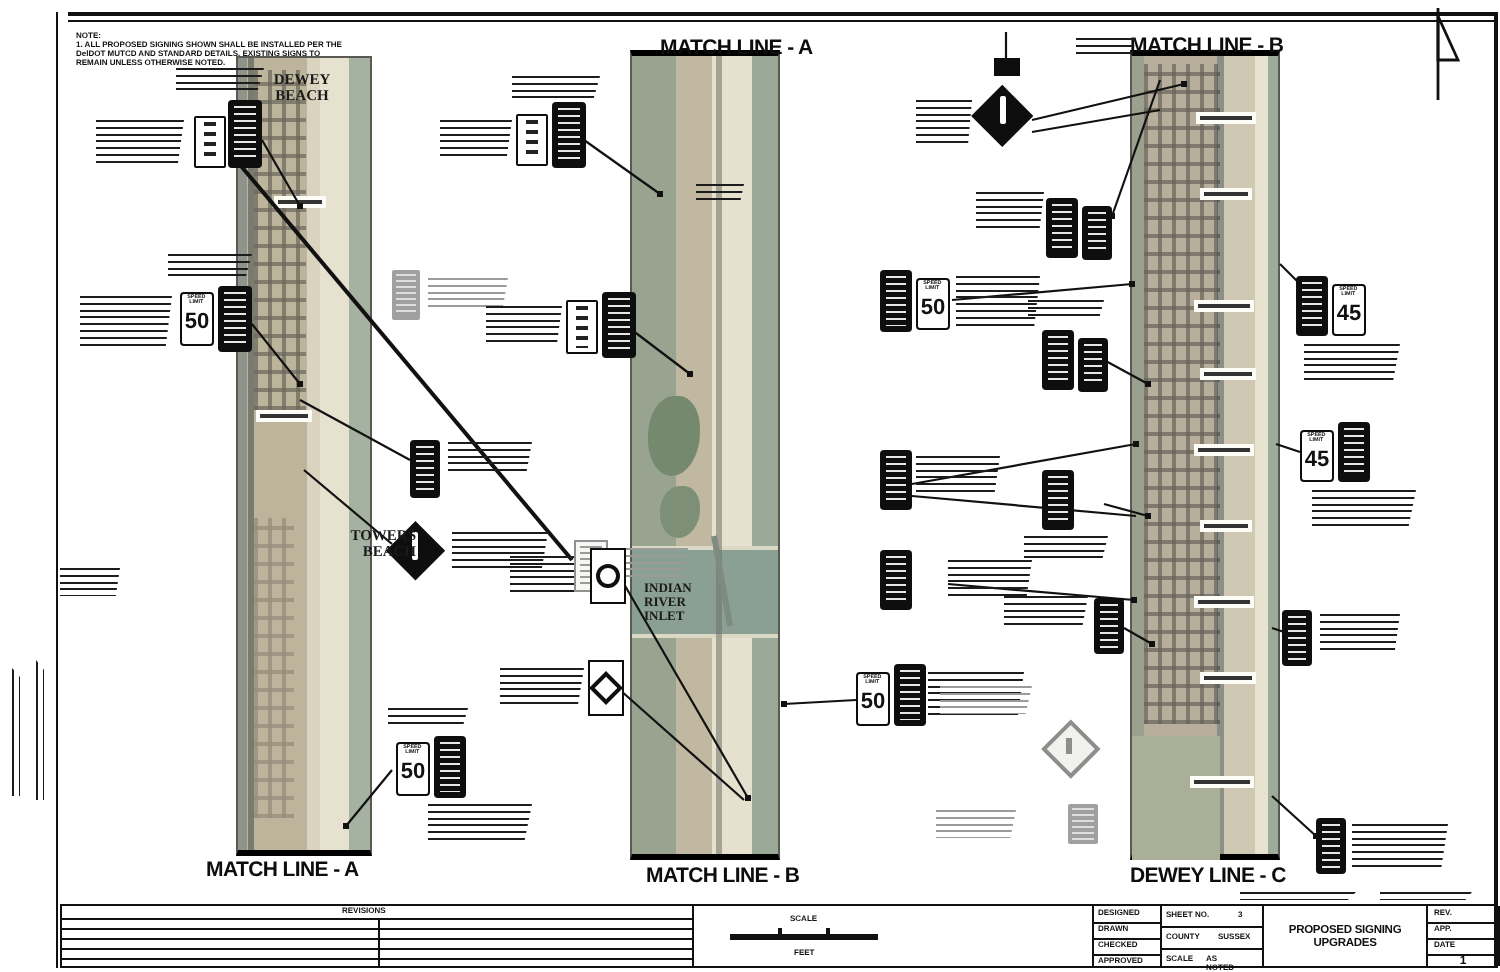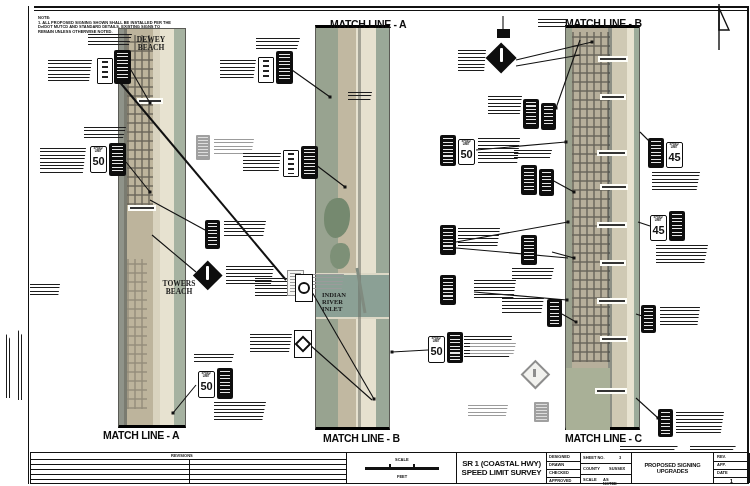--- a/index.html
+++ b/index.html
@@ -162,31 +162,31 @@
       <line x1="640" y1="132" x2="650" y2="142" stroke="#111111" stroke-width="1.1"></line>
       <line x1="638" y1="222" x2="650" y2="226" stroke="#111111" stroke-width="1.1"></line>
       <line x1="636" y1="314" x2="642" y2="316" stroke="#111111" stroke-width="1.1"></line>
       <line x1="636" y1="398" x2="658" y2="418" stroke="#111111" stroke-width="1.1"></line>
       <rect x="656.5" y="416.5" width="3" height="3" fill="#111111"></rect>
       <line x1="503" y1="29" x2="503" y2="16" stroke="#111111" stroke-width="1.1"></line>
     </svg>
 
   <div class="place" style="left:127px;top:36px;width:48px;font-size:7.5px;line-height:8px;">DEWEY
 BEACH</div>
-  <div class="place" style="left:150px;top:280px;width:58px;font-size:7.5px;line-height:8px;z-index:6;">TOWERS
+  <div class="place" style="left:150px;top:264px;width:58px;font-size:7.5px;line-height:8px;z-index:6;text-align:right;">TOWERS
 BEACH</div>
   <div class="place" style="left:322px;top:291px;width:42px;font-size:6.5px;line-height:7px;text-align:left;z-index:6;">INDIAN
 RIVER
 INLET</div>
 
   <div class="matchline" style="left:330px;top:18px;">MATCH LINE - A</div>
   <div class="matchline" style="left:565px;top:17px;">MATCH LINE - B</div>
   <div class="matchline" style="left:103px;top:429px;">MATCH LINE - A</div>
   <div class="matchline" style="left:323px;top:432px;">MATCH LINE - B</div>
-  <div class="matchline" style="left:565px;top:432px;">MATCH LINE - C</div>
+  <div class="matchline" style="left:565px;top:432px;">DEWEY LINE - C</div>
 
   <div class="vscrib scrib" style="left:6px;top:398px;width:64px;height:4px;"></div>
   <div class="vscrib scrib" style="left:18px;top:400px;width:70px;height:4px;"></div>
 
   <div id="annotations" class="abs" style="left:0;top:0;width:750px;height:486px;pointer-events:none;">
       <div class="sign wpanel" style="left: 97px; top: 58px; width: 16px; height: 26px;"></div>
       <div class="sign black" style="left: 114px; top: 50px; width: 17px; height: 34px;"></div>
       <div class="sign speed" style="left: 90px; top: 146px; width: 17px; height: 27px;">
         <div class="sl">SPEED
 LIMIT</div>
@@ -306,26 +306,20 @@
       <div class="tb-row" style="top:26px;"></div>
       <div class="abs" style="left:158px;top:6px;width:1px;height:24px;background:#111;"></div>
     </div>
 
     <div class="tb-cell" style="left:315px;width:110px;">
       <div class="tt" style="left:48px;top:4px;">SCALE</div>
       <div class="scalebar"></div>
       <div class="tt" style="left:50px;top:21px;">FEET</div>
     </div>
 
-    <div class="tb-cell" style="left:425px;width:90px;">
-      <div class="tb-title">
-        <span>SR 1 (COASTAL HWY)</span>
-        <span>SPEED LIMIT SURVEY</span>
-      </div>
-    </div>
 
     <div class="tb-cell" style="left:515px;width:85px;">
       <div class="abs" style="left:33px;top:0;width:1px;height:100%;background:#111;"></div>
       <div class="tt" style="left:2px;top:1px;">DESIGNED</div>
       <div class="tt" style="left:2px;top:9px;">DRAWN</div>
       <div class="tt" style="left:2px;top:17px;">CHECKED</div>
       <div class="tt" style="left:2px;top:25px;">APPROVED</div>
       <div class="tb-row" style="top:8px;left:0;width:33px;"></div>
       <div class="tb-row" style="top:16px;left:0;width:33px;"></div>
       <div class="tb-row" style="top:24px;left:0;width:33px;"></div>

